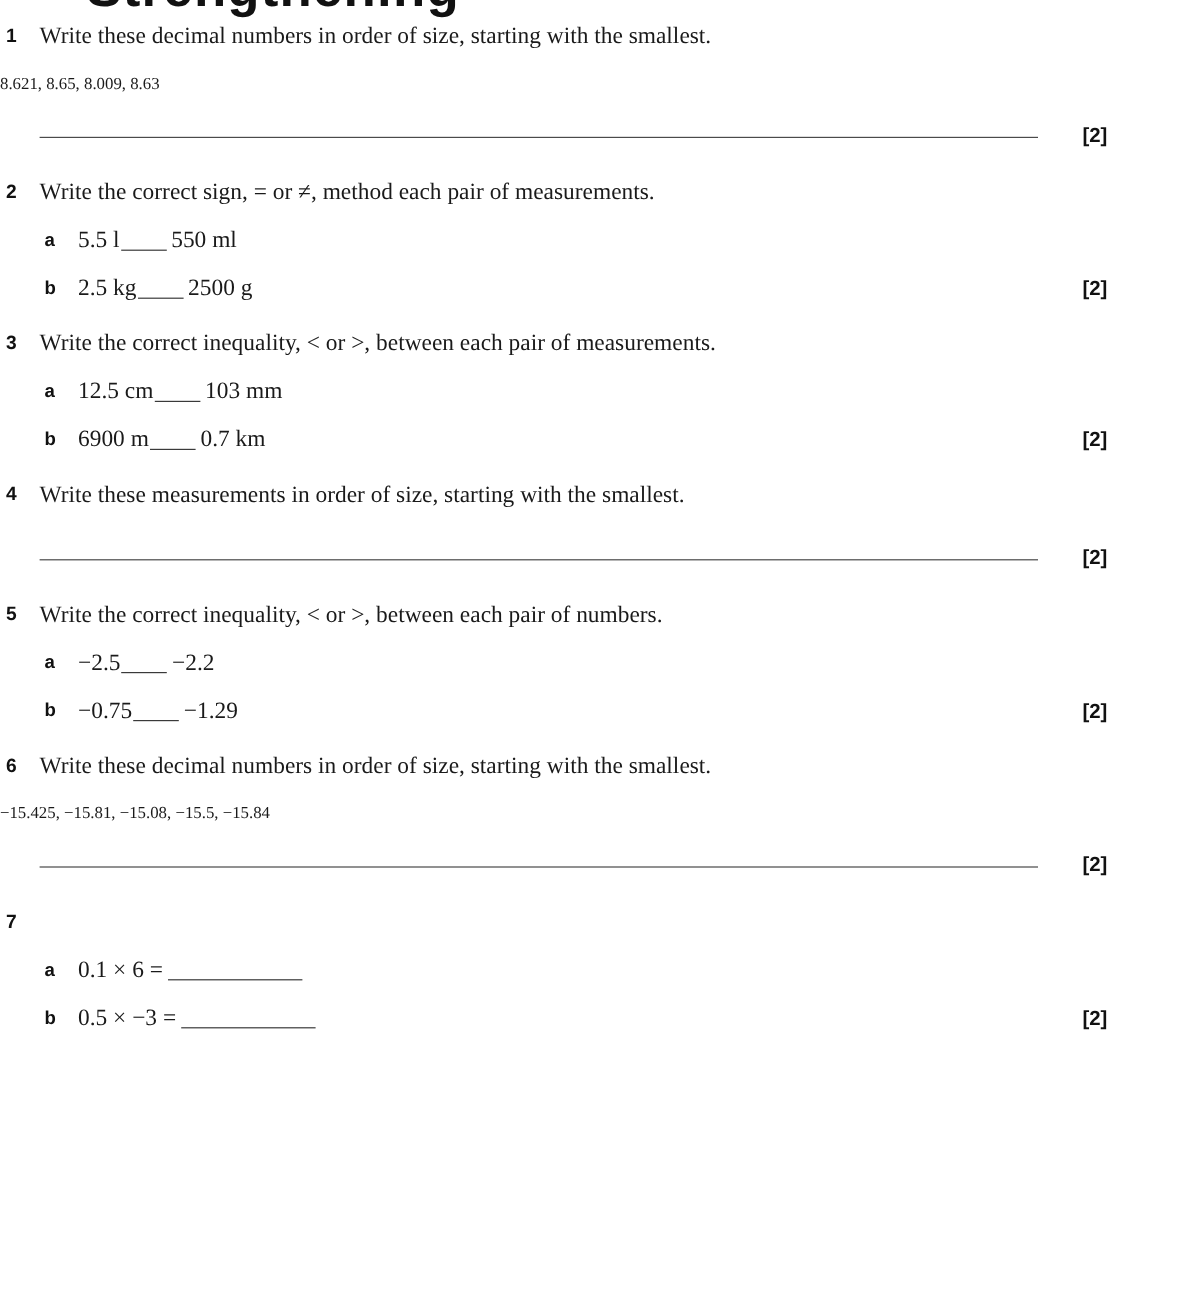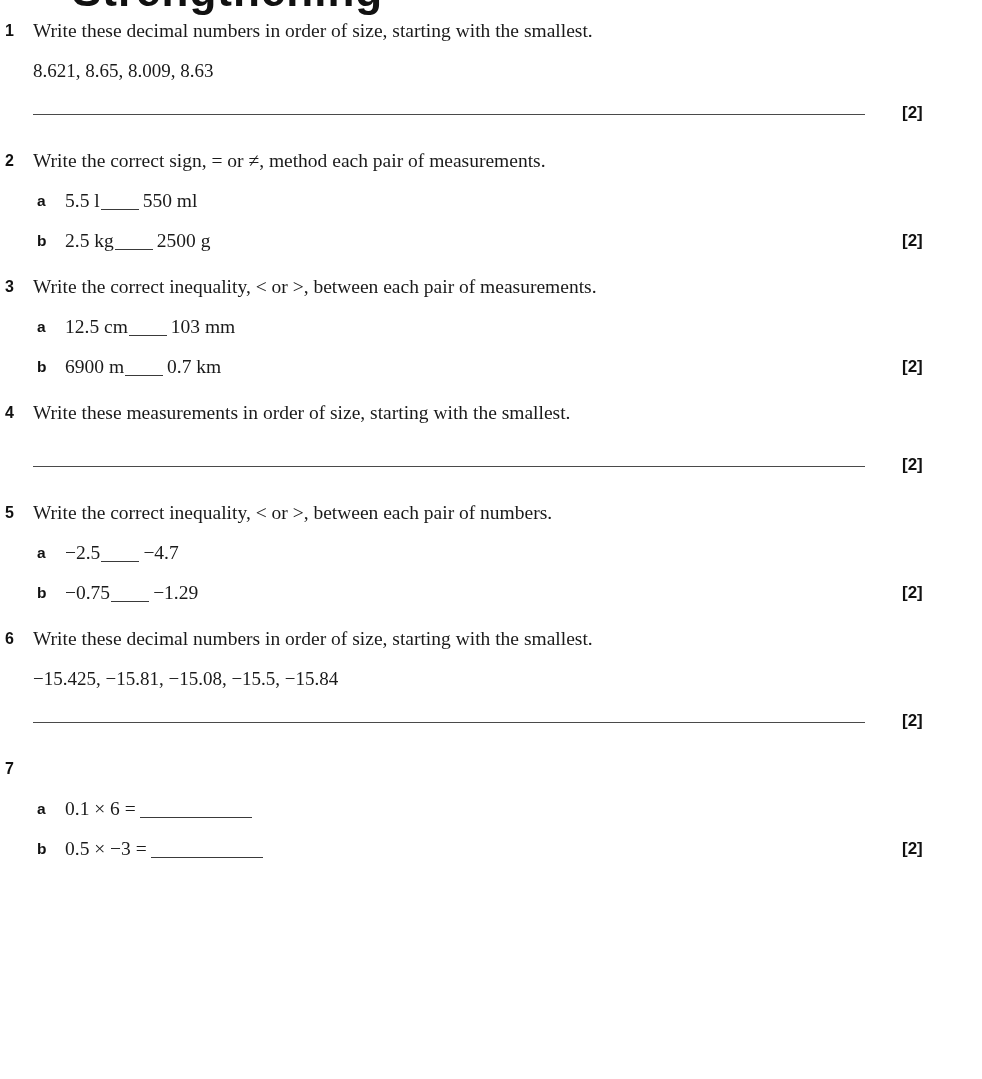--- a/index.html
+++ b/index.html
@@ -58,22 +58,21 @@
     width: 20px;
     font-family: "Liberation Sans", sans-serif;
     font-weight: bold;
     font-size: 16px;
     line-height: 30px;
     color: #111111;
   }
 
   
   .q-values {
-    padding-left: 33px;
-    font-size: 19px;
+    font-size: 14px;
     line-height: 30px;
     white-space: nowrap;
   }
 
   
   .q-part {
     position: relative;
     padding-left: 65px;
     font-size: 19.5px;
     line-height: 30px;
@@ -212,21 +211,21 @@
 
   <div class="question">
     <div class="spacer-md"></div>
     <div class="q-stem">
       <span class="q-num">5</span>
       <span>Write the correct inequality, &lt; or &gt;, between each pair of numbers.</span>
     </div>
     <div class="spacer-sm"></div>
     <div class="q-part">
       <span class="part-letter">a</span>
-      <span>−2.5</span><span class="blank-inline"></span><span>−4.7</span>
+      <span>−2.5</span><span class="blank-inline"></span><span>−2.2</span>
     </div>
     <div class="spacer-sm"></div>
     <div class="q-part">
       <span class="part-letter">b</span>
       <span>−0.75</span><span class="blank-inline"></span><span>−1.29</span>
       <span class="marks marks-on-part">[2]</span>
     </div>
   </div>
 
   <div class="question">

